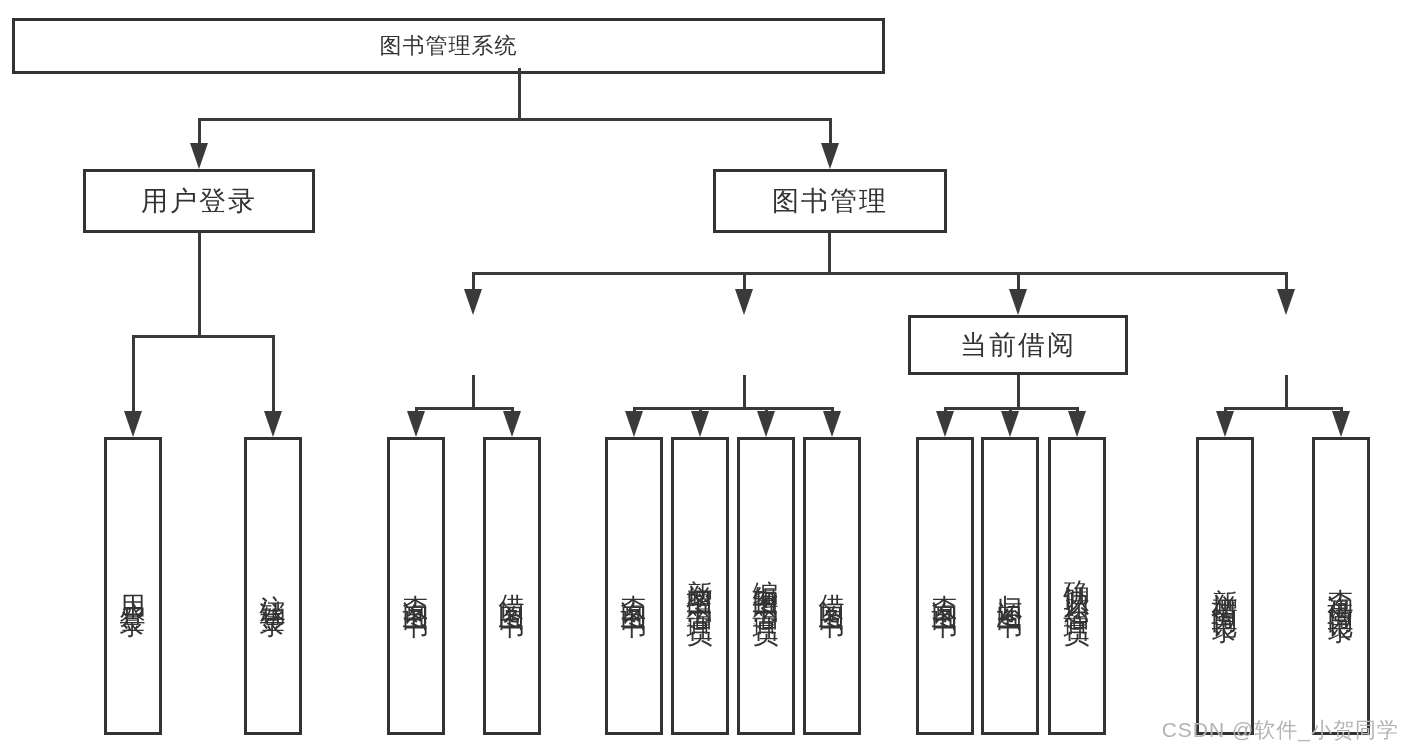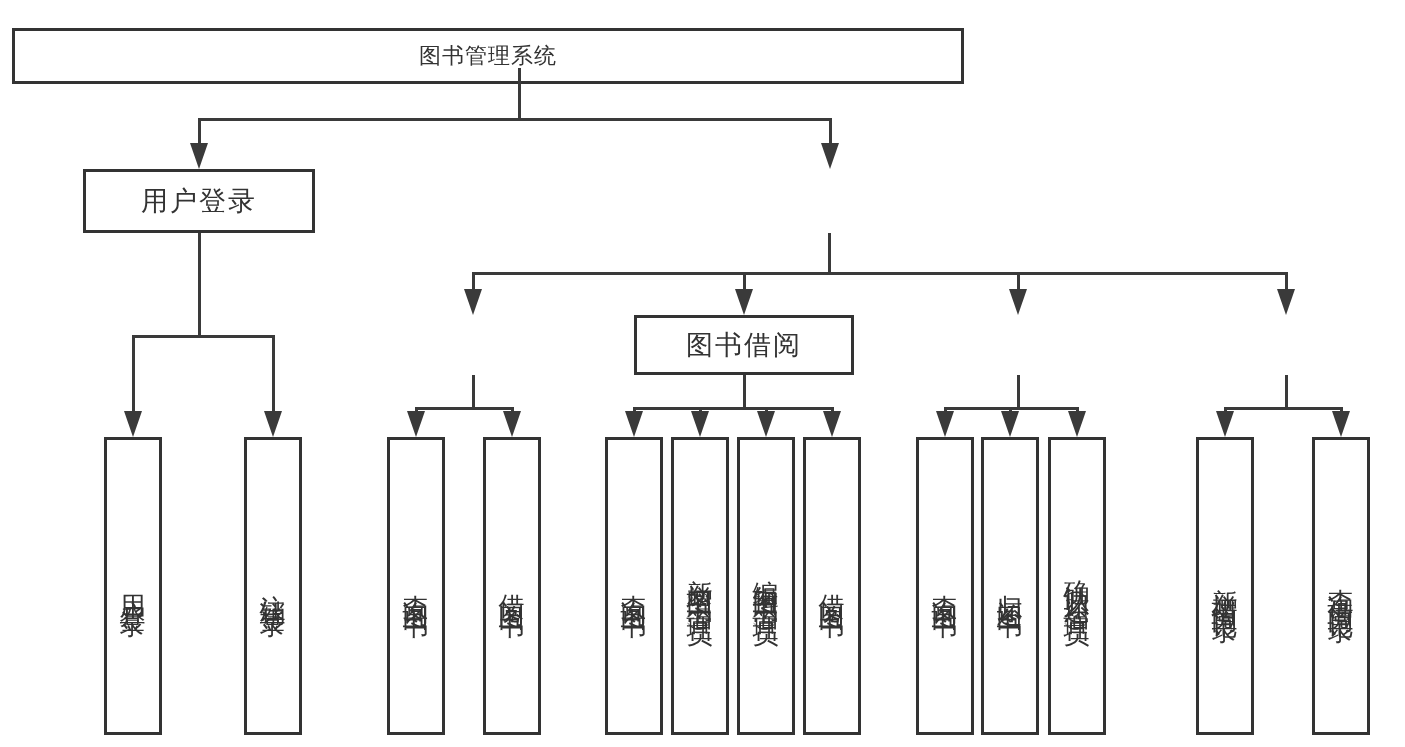--- a/index.html
+++ b/index.html
@@ -27,34 +27,37 @@
   .watermark{
     position:absolute;top:716px;right:6px;
     font-size:21px;color:#b3b3b3;letter-spacing:1px;white-space:nowrap;
   }
 </style>
 </head>
 <body>
 
 <div id="canvas">
 
-  <div class="box" style="left:12px;top:28px;width:952px;height:56px;">
+  <div class="box" style="left:12px;top:18px;width:873px;height:56px;">
     <span class="root-label">图书管理系统</span>
   </div>
 
   <div class="box" style="left:83px;top:169px;width:232px;height:64px;">
     <span class="h-label">用户登录</span>
   </div>
 
+  <div class="box" style="left:713px;top:169px;width:234px;height:64px;">
+    <span class="h-label">图书管理</span>
+  </div>
 
 
-  <div class="box" style="left:634px;top:315px;width:220px;height:60px;">
-    <span class="h-label">图书借阅</span>
+
+  <div class="box" style="left:908px;top:315px;width:220px;height:60px;">
+    <span class="h-label">当前借阅</span>
   </div>
-
 
 
   <div class="box leaf" style="left:104px;">
     <span class="v-label">用户登录</span>
   </div>
   <div class="box leaf" style="left:244px;">
     <span class="v-label">注销登录</span>
   </div>
 
   <div class="box leaf" style="left:387px;">
@@ -146,14 +149,15 @@
   <div class="vline" style="left:1076px;top:407px;height:8px;"></div>
   <div class="arrow" style="left:1068px;top:411px;"></div>
 
   <div class="vline" style="left:1285px;top:375px;height:34px;"></div>
   <div class="hline" style="left:1224px;top:407px;width:119px;"></div>
   <div class="vline" style="left:1224px;top:407px;height:8px;"></div>
   <div class="arrow" style="left:1216px;top:411px;"></div>
   <div class="vline" style="left:1340px;top:407px;height:8px;"></div>
   <div class="arrow" style="left:1332px;top:411px;"></div>
 
+  <div class="watermark">CSDN @软件_小贺同学</div>
 
 </div>
 
 </body></html>

